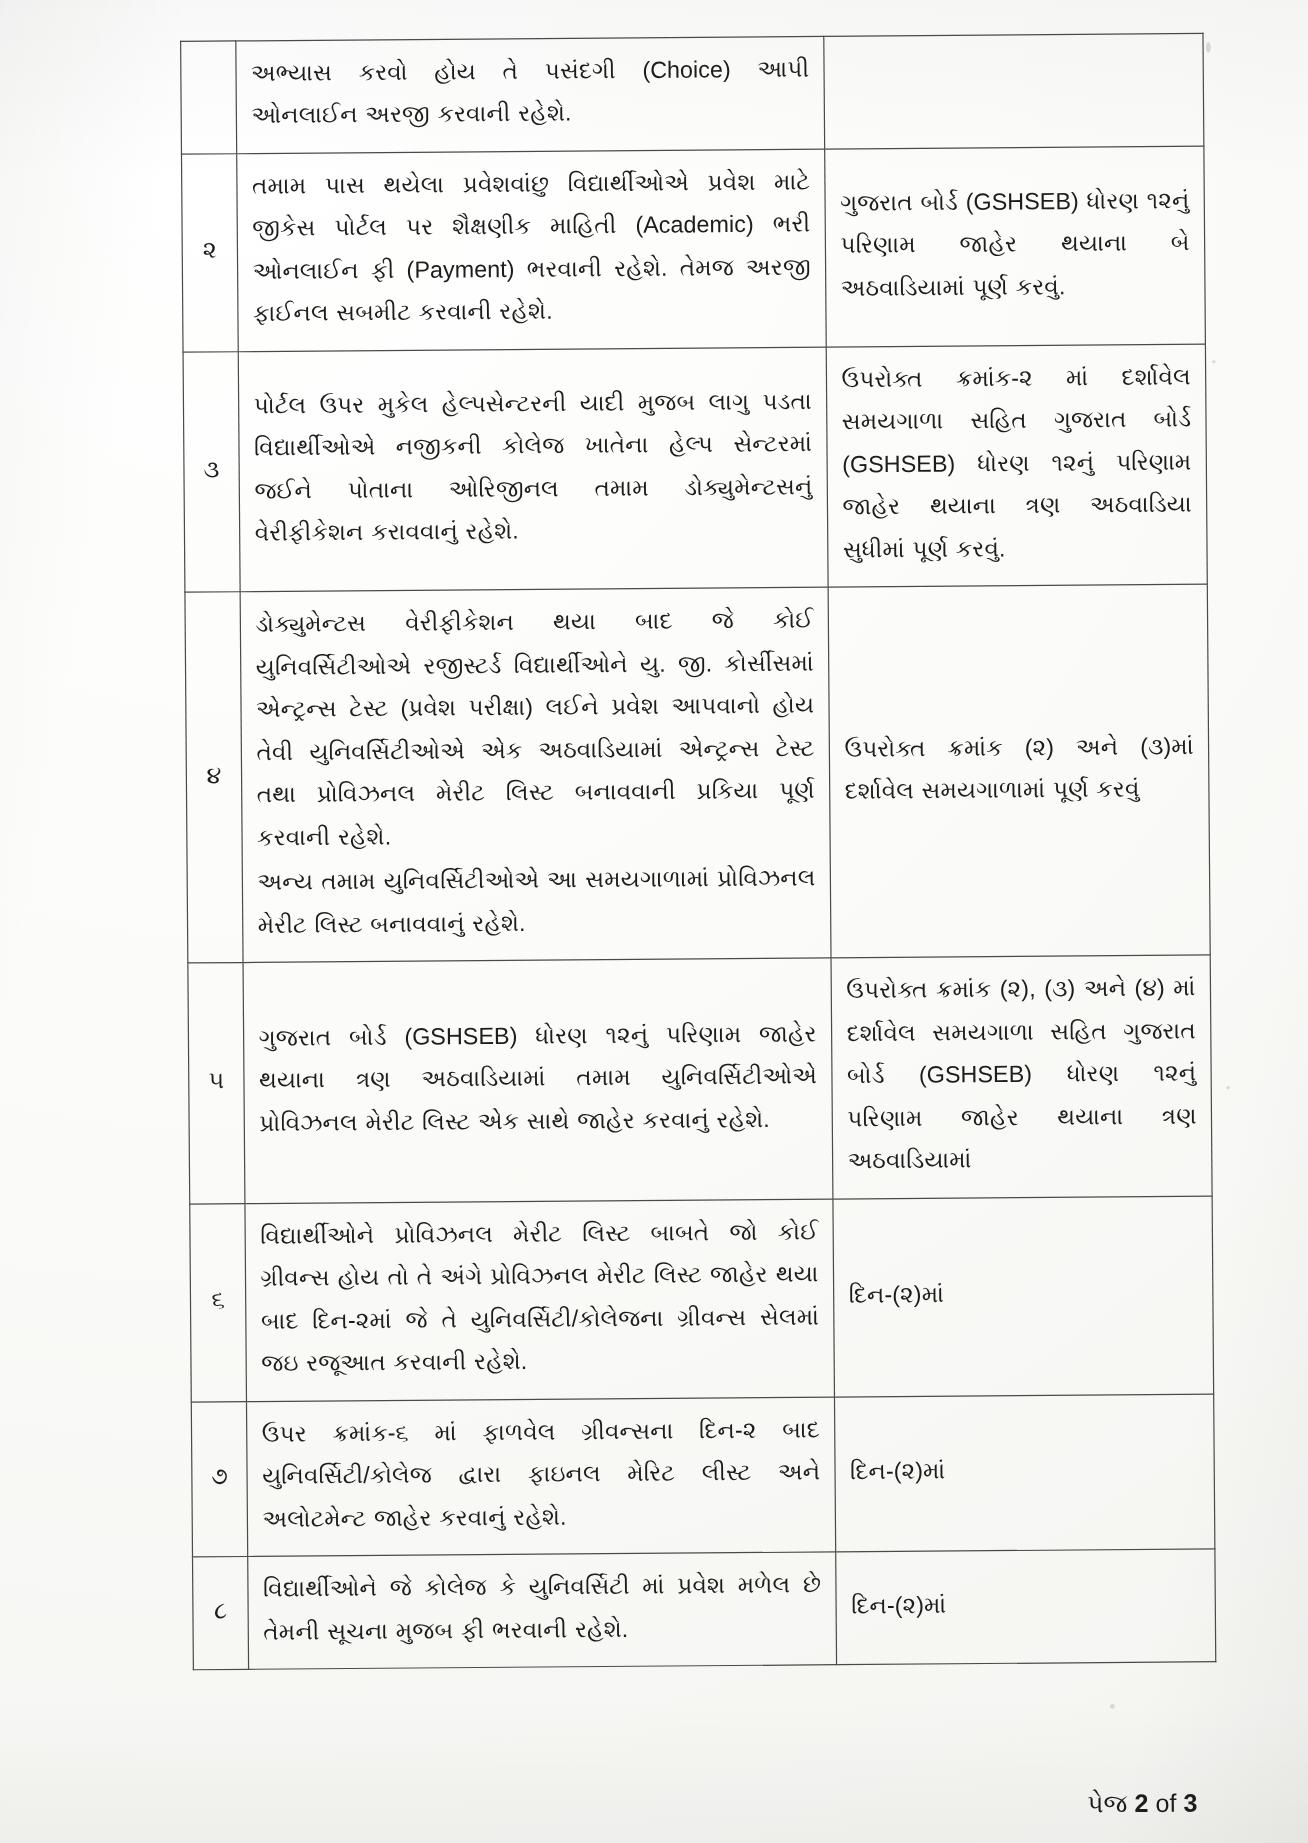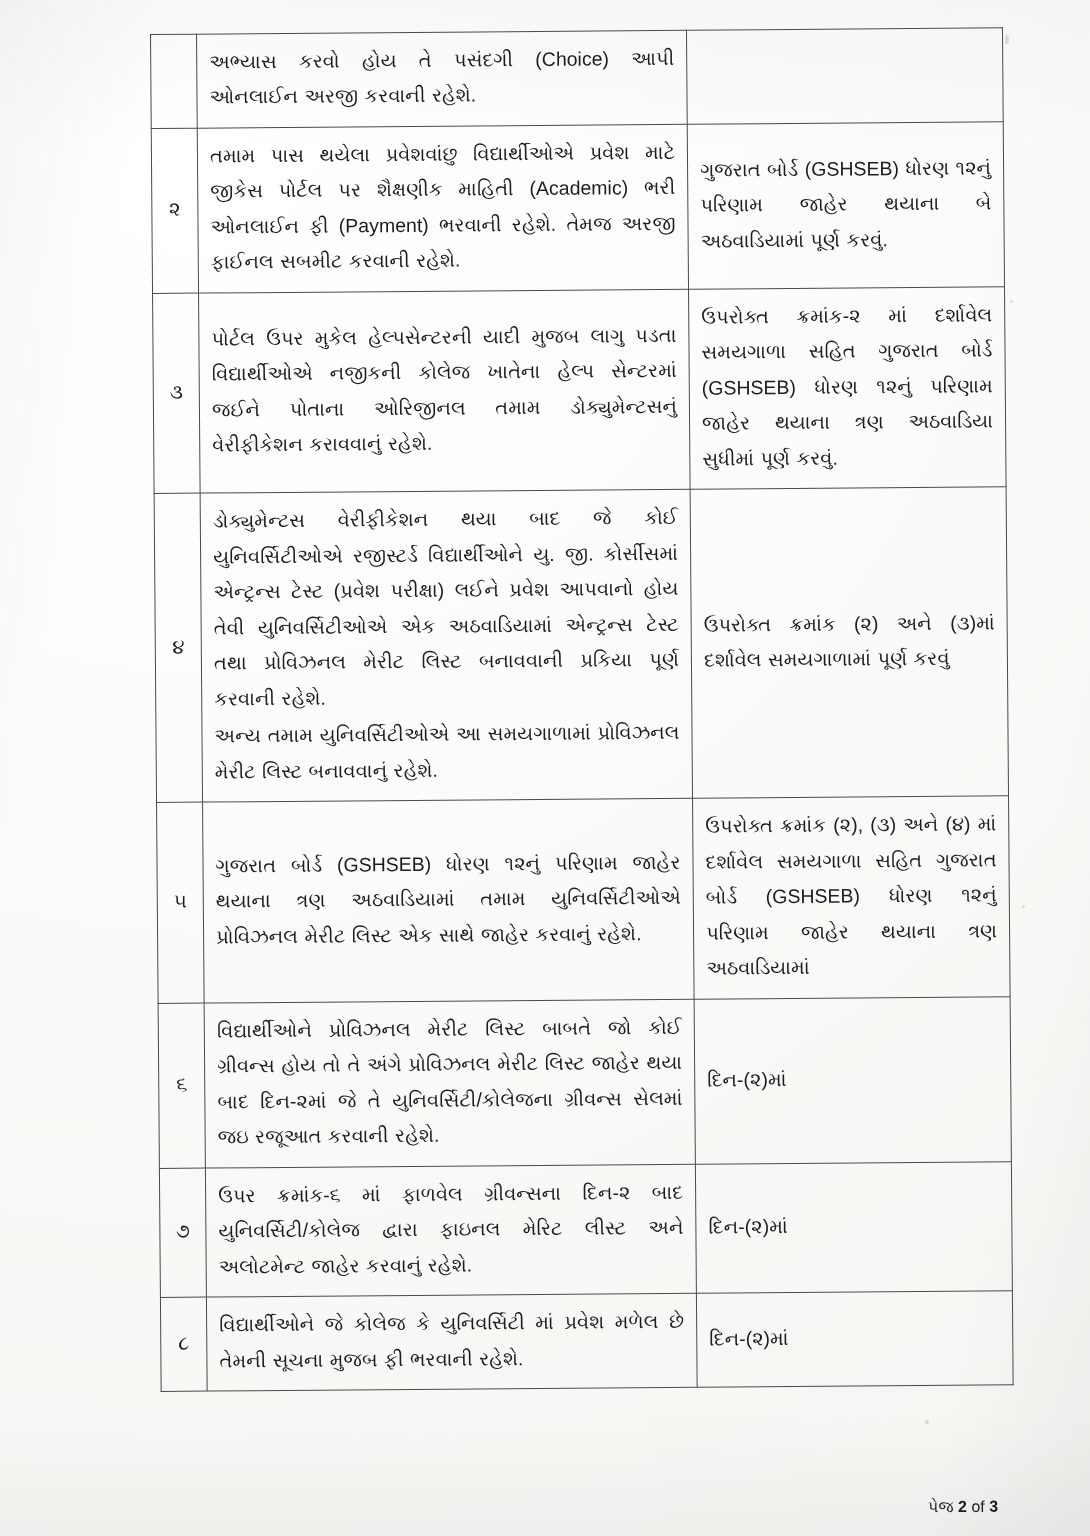--- a/index.html
+++ b/index.html
@@ -85,21 +85,21 @@
   
   td.time.short { vertical-align: middle; }
   td.time.top   { vertical-align: middle; }
   td.blank      { }
 
   
   #footer {
     position: absolute;
     right: 92px;
     bottom: 20px;
-    font-size: 16px;
+    font-size: 21px;
     color: #1d1d1d;
     transform: rotate(-0.4deg);
     white-space: nowrap;
   }
   #footer .pg-num { font-weight: bold; }
 
   
   .speck {
     position: absolute;
     background: rgba(0,0,0,0.12);

